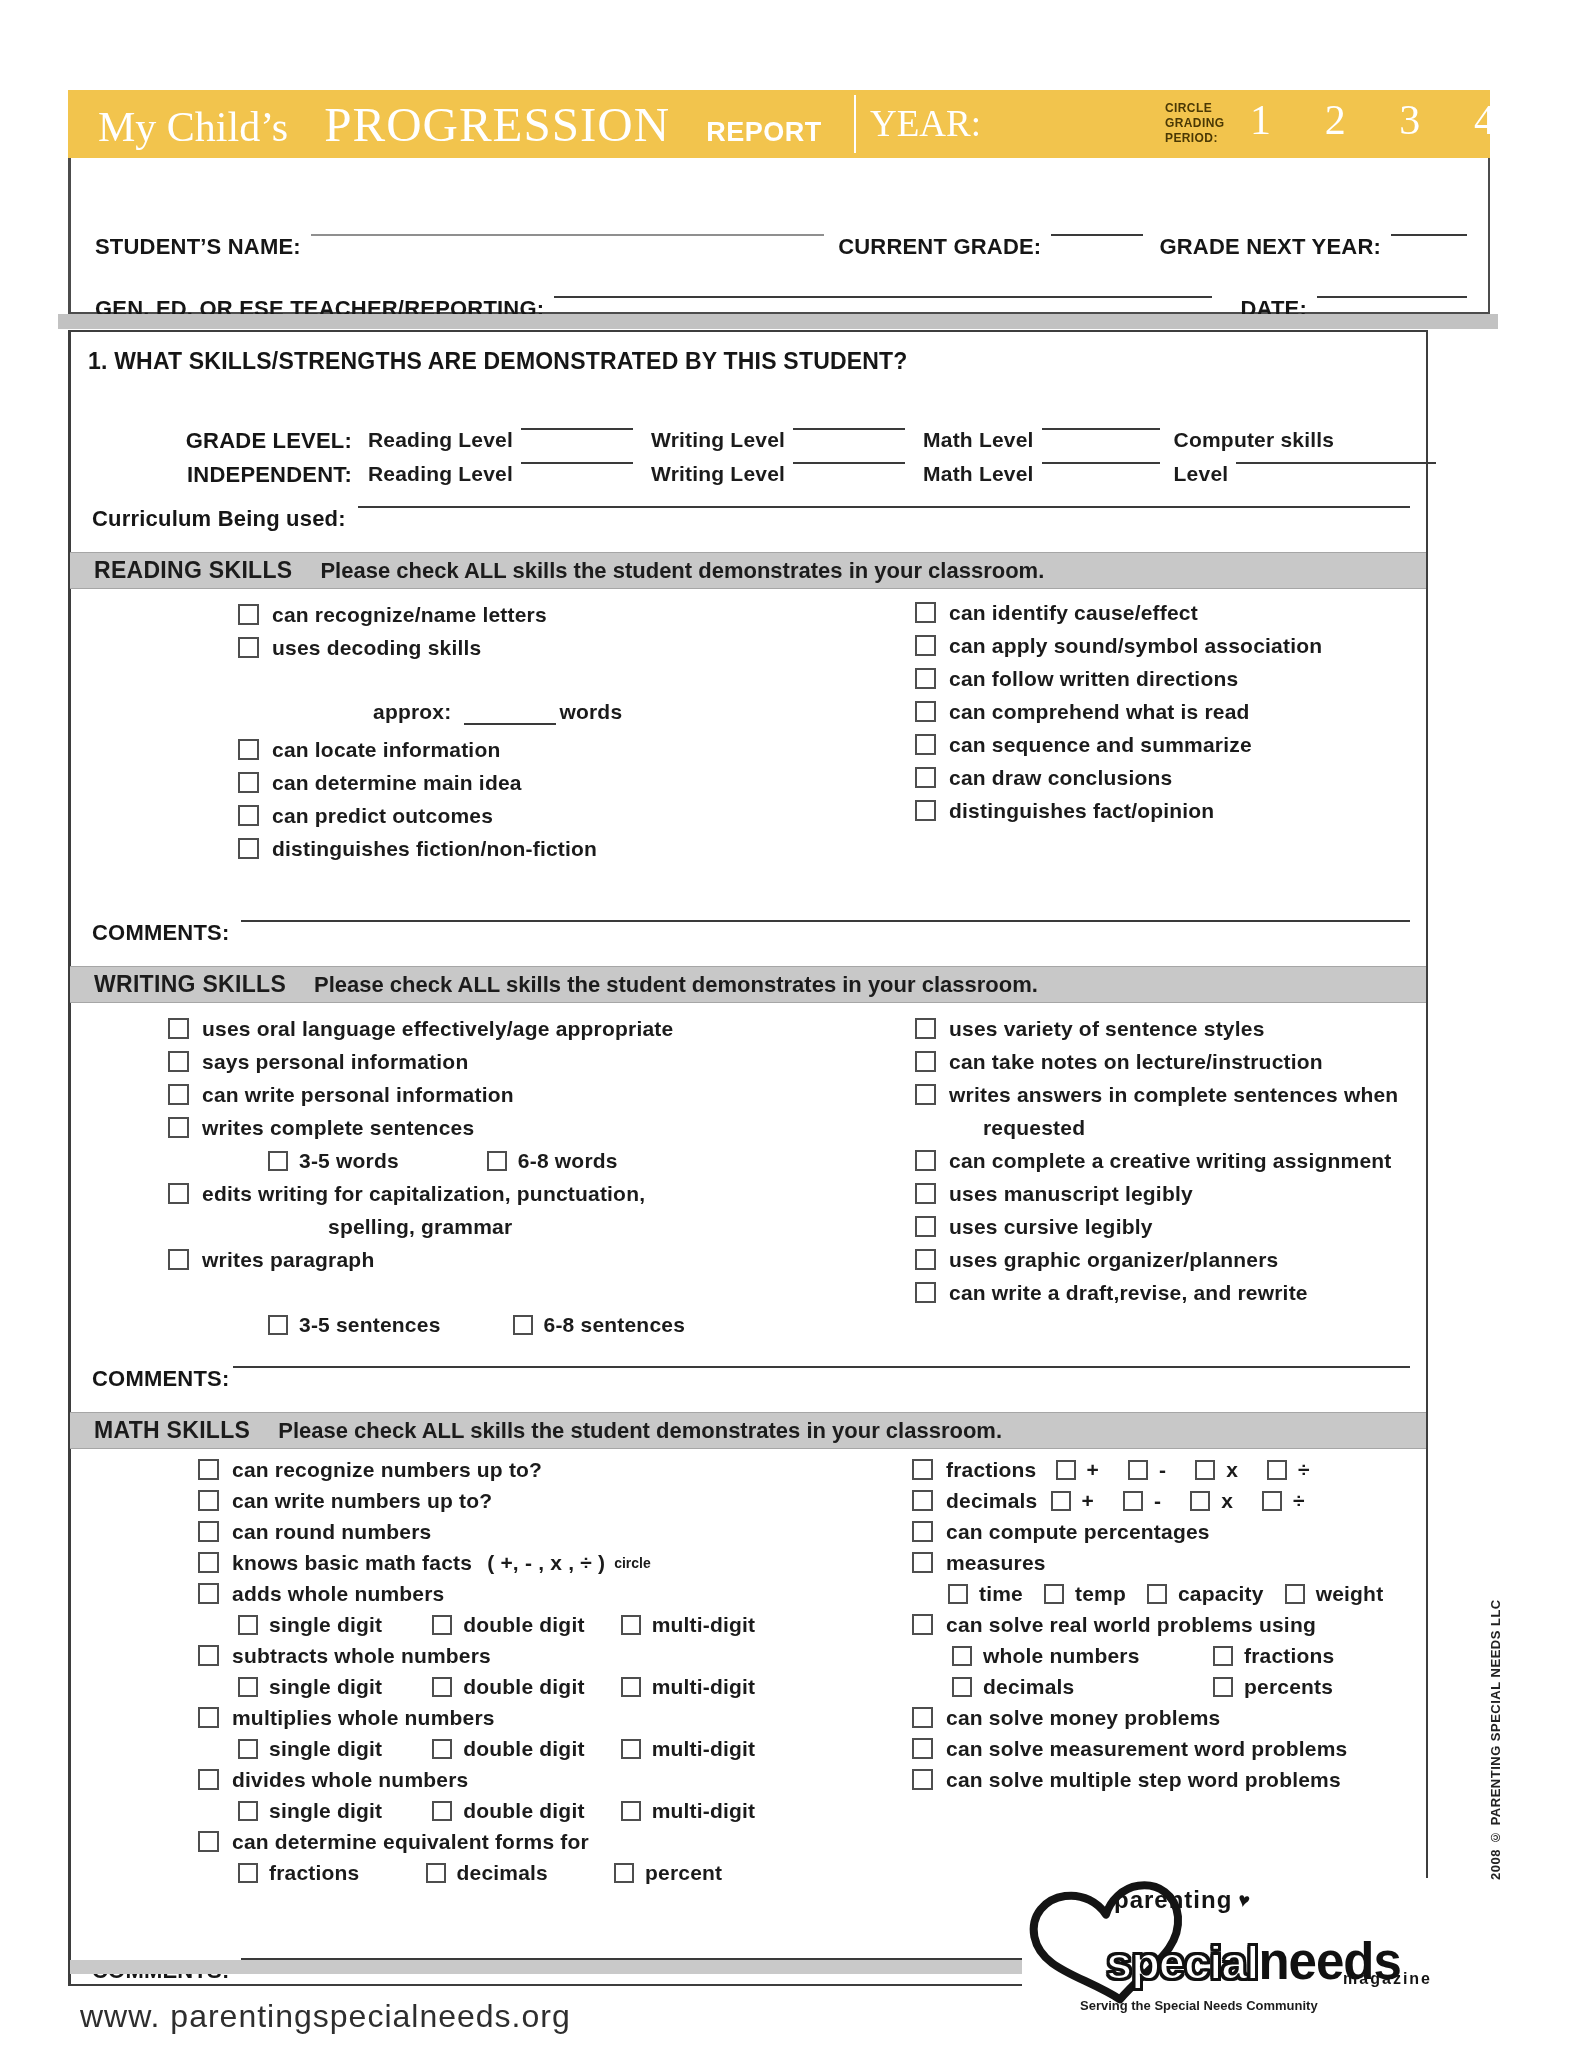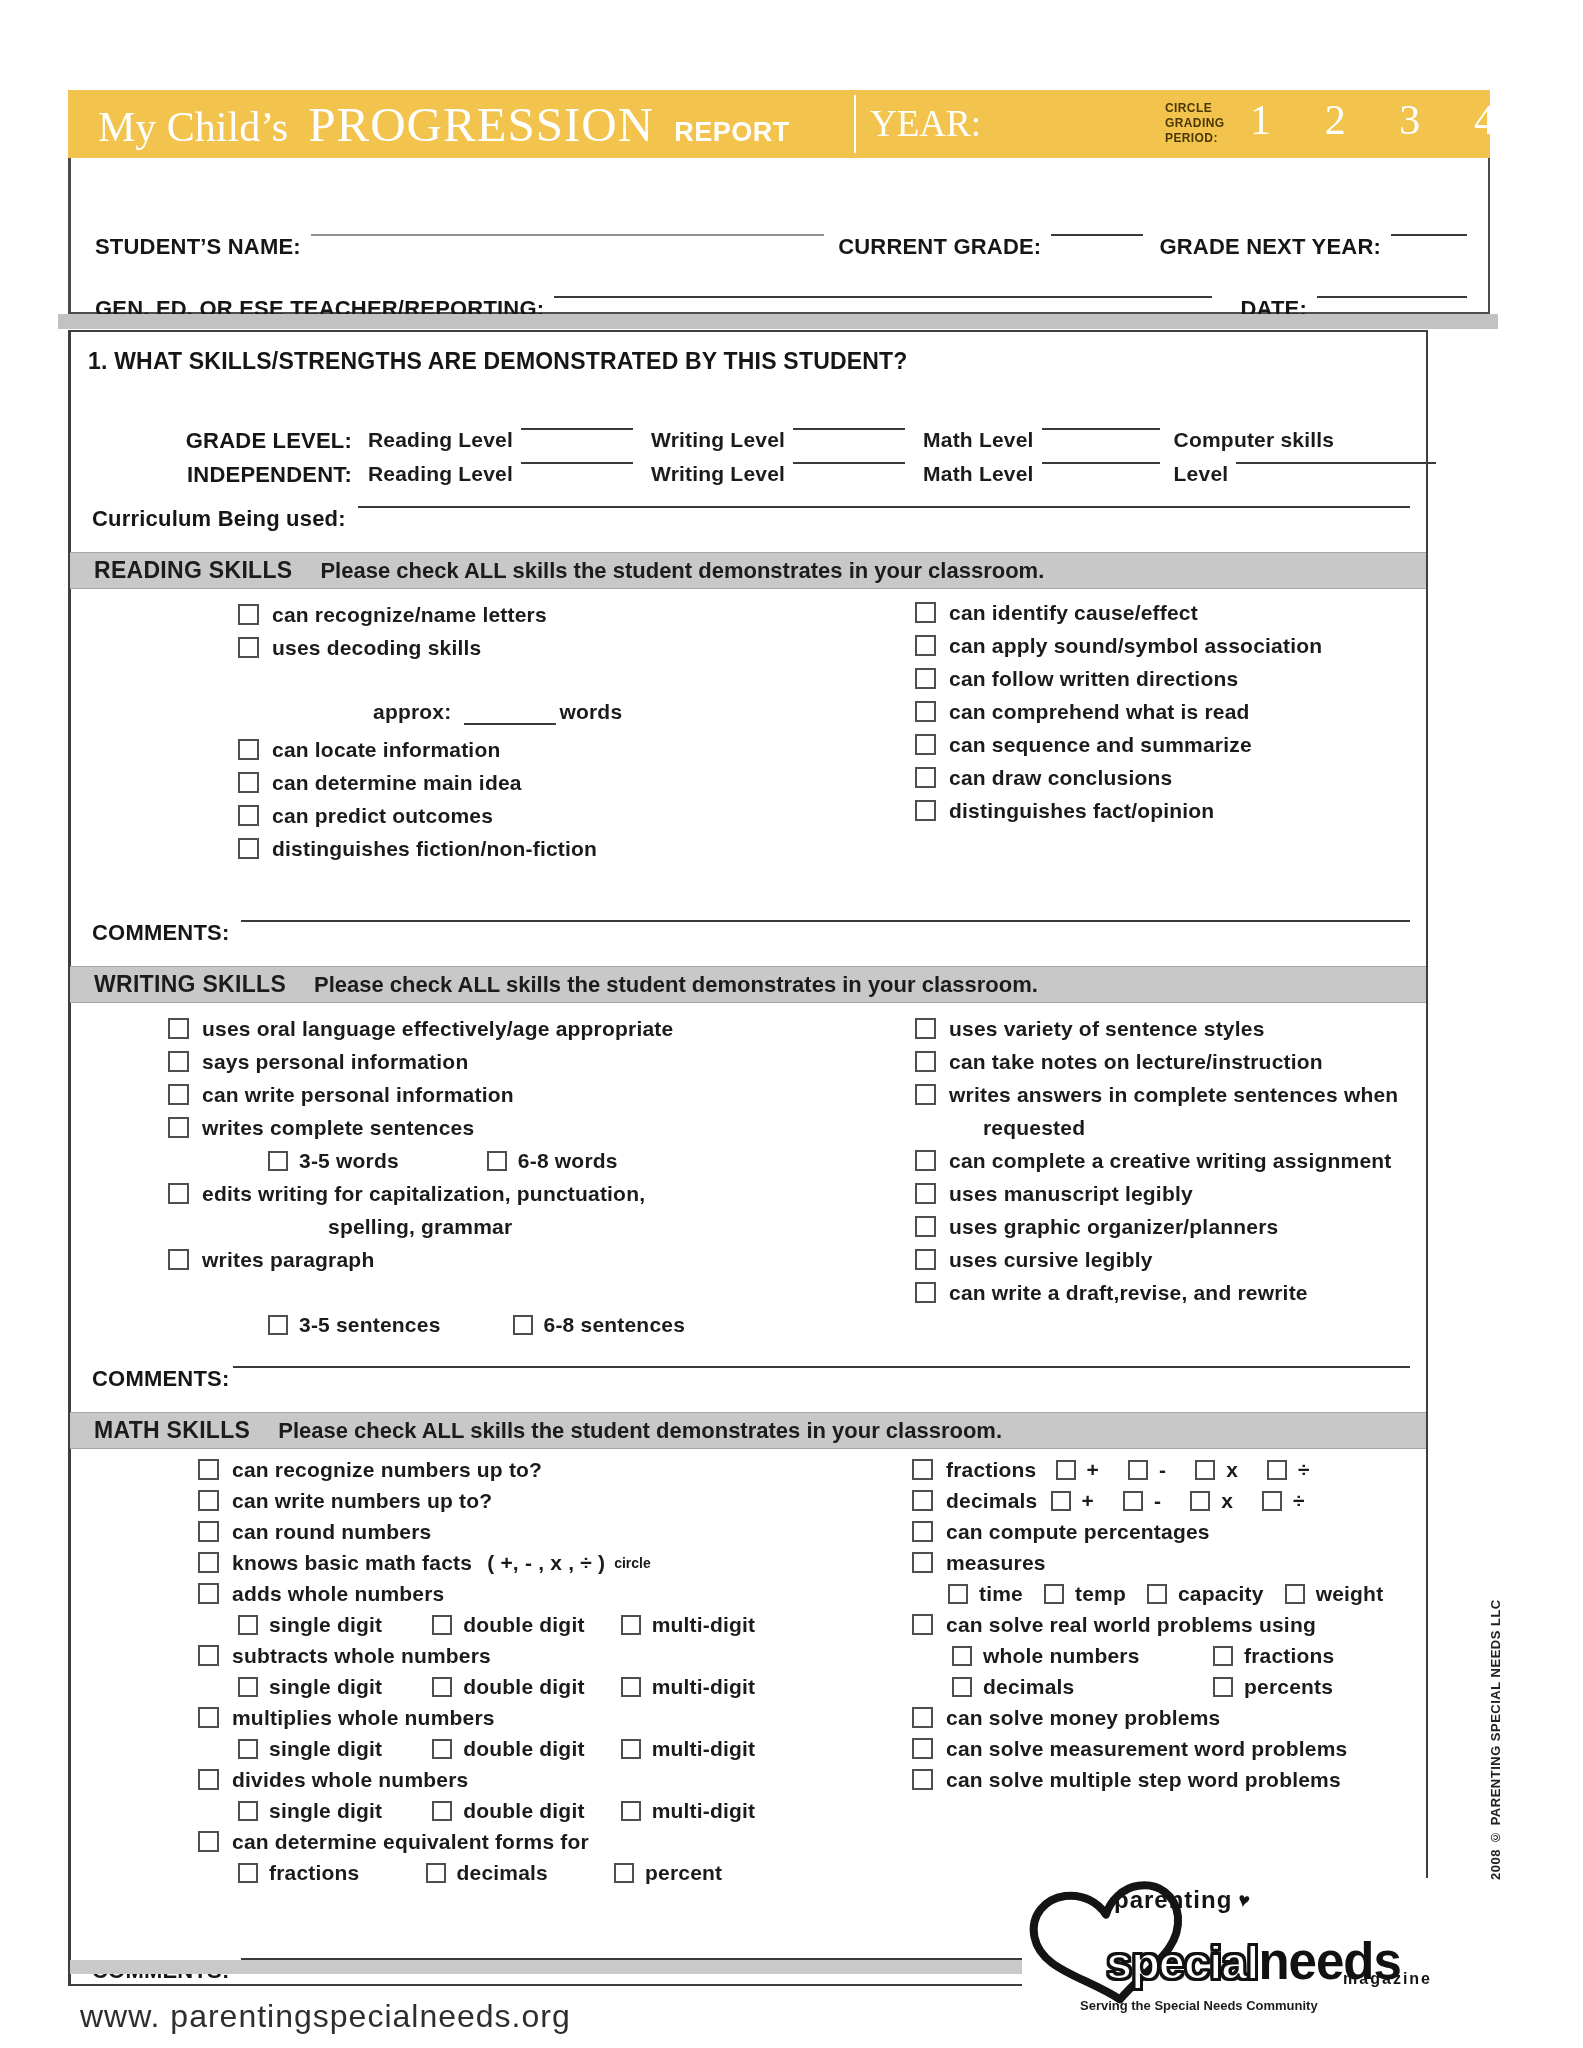--- a/index.html
+++ b/index.html
@@ -31,21 +31,21 @@
      -webkit-text-stroke:2px #111;}
   .vtext{writing-mode:vertical-rl;transform:rotate(180deg);font-size:13px;font-weight:bold;
          color:#222;letter-spacing:.5px;}
 </style>
 </head>
 <body>
 
 <div class="page">
 
   <div class="ybar">
-    <div class="abs" style="left:30px;top:6px;display:flex;align-items:baseline;gap:20px;">
+    <div class="abs" style="left:30px;top:6px;display:flex;align-items:baseline;gap:36px;">
       <span class="serif" style="font-size:42px;color:#fff;">My Child’s</span>
       <span class="serif" style="font-size:49px;color:#fff;letter-spacing:1px;">PROGRESSION</span>
       <span style="font-size:27px;font-weight:bold;color:#fff;letter-spacing:.5px;">REPORT</span>
     </div>
     <div class="abs" style="left:786px;top:5px;width:2px;height:58px;background:#fff;"></div>
     <span class="abs serif" style="left:802px;top:12px;font-size:37px;color:#fff;">YEAR:</span>
     <div class="abs" style="left:1097px;top:11px;line-height:15px;font-size:12px;font-weight:bold;color:#4a3804;letter-spacing:.4px;">
       <div>CIRCLE</div>
       <div>GRADING</div>
       <div>PERIOD:</div>
@@ -267,25 +267,25 @@
     <div class="row">
       <span class="cb"></span>
       <span class="lb">can complete a creative writing assignment</span>
     </div>
     <div class="row">
       <span class="cb"></span>
       <span class="lb">uses manuscript legibly</span>
     </div>
     <div class="row">
       <span class="cb"></span>
+      <span class="lb">uses cursive legibly</span>
+    </div>
+    <div class="row">
+      <span class="cb"></span>
       <span class="lb">uses graphic organizer/planners</span>
-    </div>
-    <div class="row">
-      <span class="cb"></span>
-      <span class="lb">uses cursive legibly</span>
     </div>
     <div class="row">
       <span class="cb"></span>
       <span class="lb">can write a draft,revise, and rewrite</span>
     </div>
   </div>
 
   <div class="abs flexend" style="left:92px;top:1330px;width:1318px;">
     <span class="slb">COMMENTS:</span>
     <span class="fill" style="margin-left:4px;"></span>

